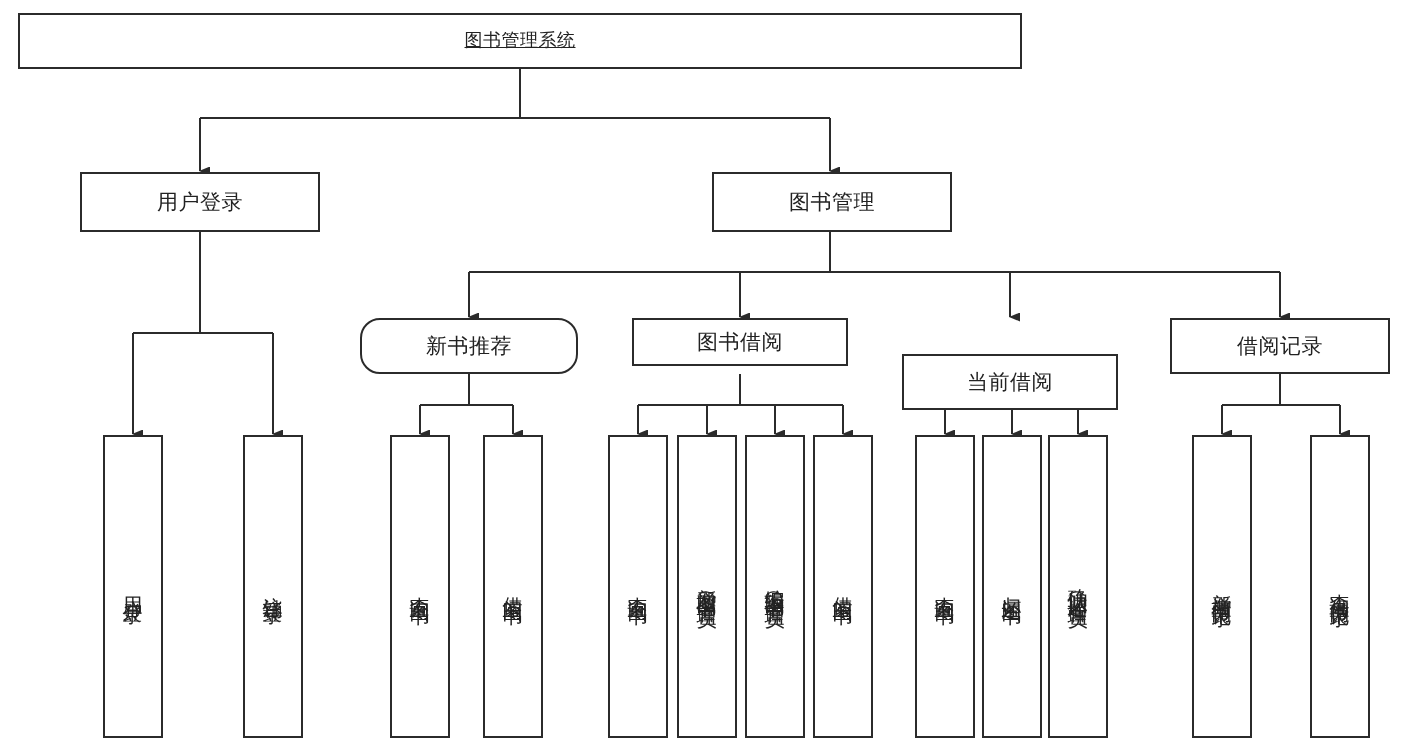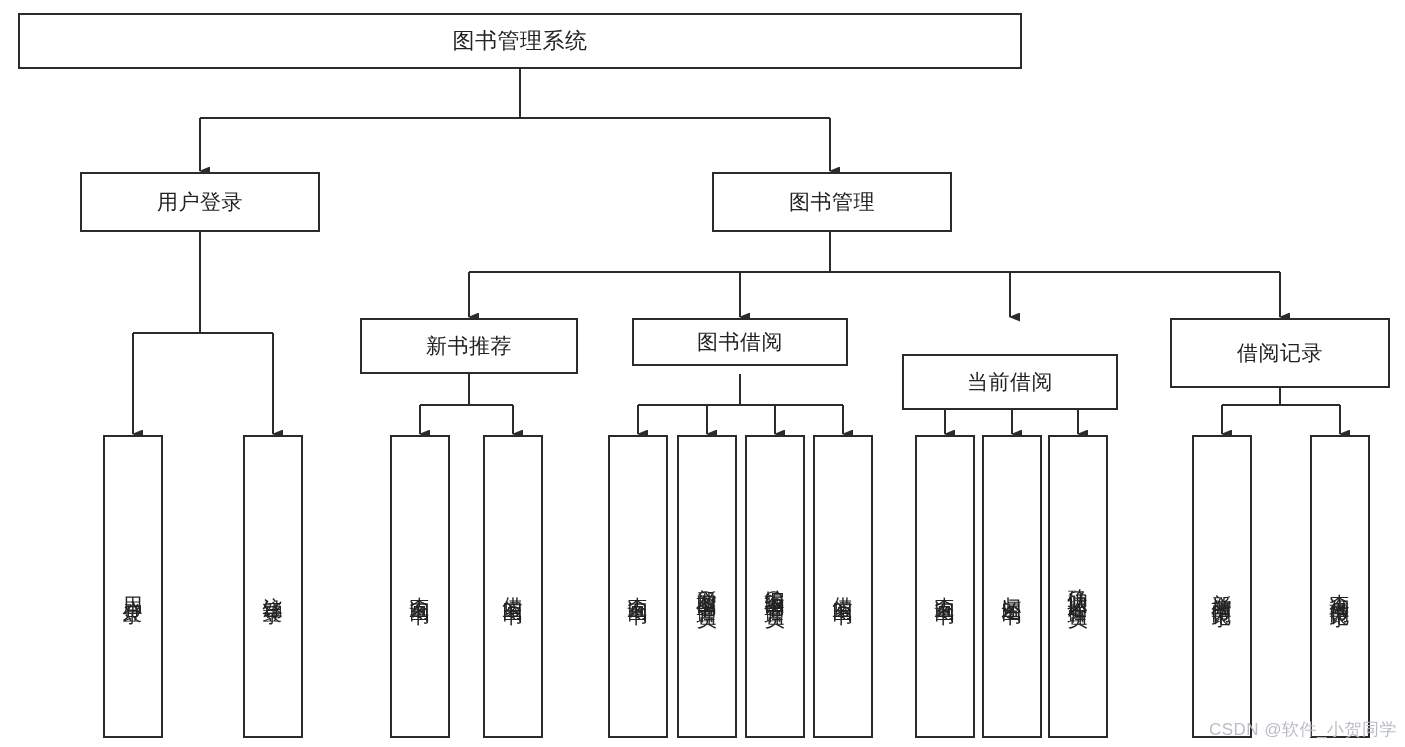--- a/index.html
+++ b/index.html
@@ -46,21 +46,21 @@
     text-align: center;
   }
   .node-box.vertical .node-label {
     writing-mode: vertical-rl;
     text-orientation: upright;
     letter-spacing: 3px;
     font-size: 20px;
     line-height: 1;
     white-space: nowrap;
   }
-  .node-box.level-0 .node-label { font-size: 22px; }
+  .node-box.level-0 .node-label { font-size: 18px; text-decoration: underline; }
   .node-box.level-1 .node-label { font-size: 21px; }
   .node-box.level-2 .node-label { font-size: 21px; }
   .watermark {
     position: absolute;
     right: 8px;
     bottom: 6px;
     color: #b9bcc2;
     font-size: 17px;
     letter-spacing: 0.5px;
     white-space: nowrap;
@@ -117,30 +117,30 @@
   <div id="nodes-layer">
       <div class="node-box level-0" style="left: 18px; top: 13px; width: 1004px; height: 56px;">
         <span class="node-label">图书管理系统</span>
       </div>
       <div class="node-box level-1" style="left: 80px; top: 172px; width: 240px; height: 60px;">
         <span class="node-label">用户登录</span>
       </div>
       <div class="node-box level-1" style="left: 712px; top: 172px; width: 240px; height: 60px;">
         <span class="node-label">图书管理</span>
       </div>
-      <div class="node-box level-2" style="left: 360px; top: 318px; width: 218px; height: 56px;">
+      <div class="node-box level-2" style="left: 360px; top: 318px; width: 218px; height: 56px; border-radius: 20px;">
         <span class="node-label">新书推荐</span>
       </div>
       <div class="node-box level-2" style="left: 632px; top: 318px; width: 216px; height: 48px;">
         <span class="node-label">图书借阅</span>
       </div>
       <div class="node-box level-2" style="left: 902px; top: 318px; width: 216px; height: 56px; margin-top: 36px;">
         <span class="node-label">当前借阅</span>
       </div>
-      <div class="node-box level-2" style="left: 1170px; top: 318px; width: 220px; height: 70px;">
+      <div class="node-box level-2" style="left: 1170px; top: 318px; width: 220px; height: 56px;">
         <span class="node-label">借阅记录</span>
       </div>
       <div class="node-box level-3 vertical" style="left: 103px; top: 435px; width: 60px; height: 303px;">
         <span class="node-label">用户登录</span>
       </div>
       <div class="node-box level-3 vertical" style="left: 243px; top: 435px; width: 60px; height: 303px;">
         <span class="node-label">注销登录</span>
       </div>
       <div class="node-box level-3 vertical" style="left: 390px; top: 435px; width: 60px; height: 303px;">
         <span class="node-label">查询图书</span>
@@ -170,14 +170,13 @@
         <span class="node-label">确认归还（管理员）</span>
       </div>
       <div class="node-box level-3 vertical" style="left: 1192px; top: 435px; width: 60px; height: 303px;">
         <span class="node-label">新增借阅记录</span>
       </div>
       <div class="node-box level-3 vertical" style="left: 1310px; top: 435px; width: 60px; height: 303px;">
         <span class="node-label">查询借阅记录</span>
       </div>
     </div>
 
-  <div class="watermark">CSDN @软件_小贺同学</div>
 </div>
 
 </body></html>

